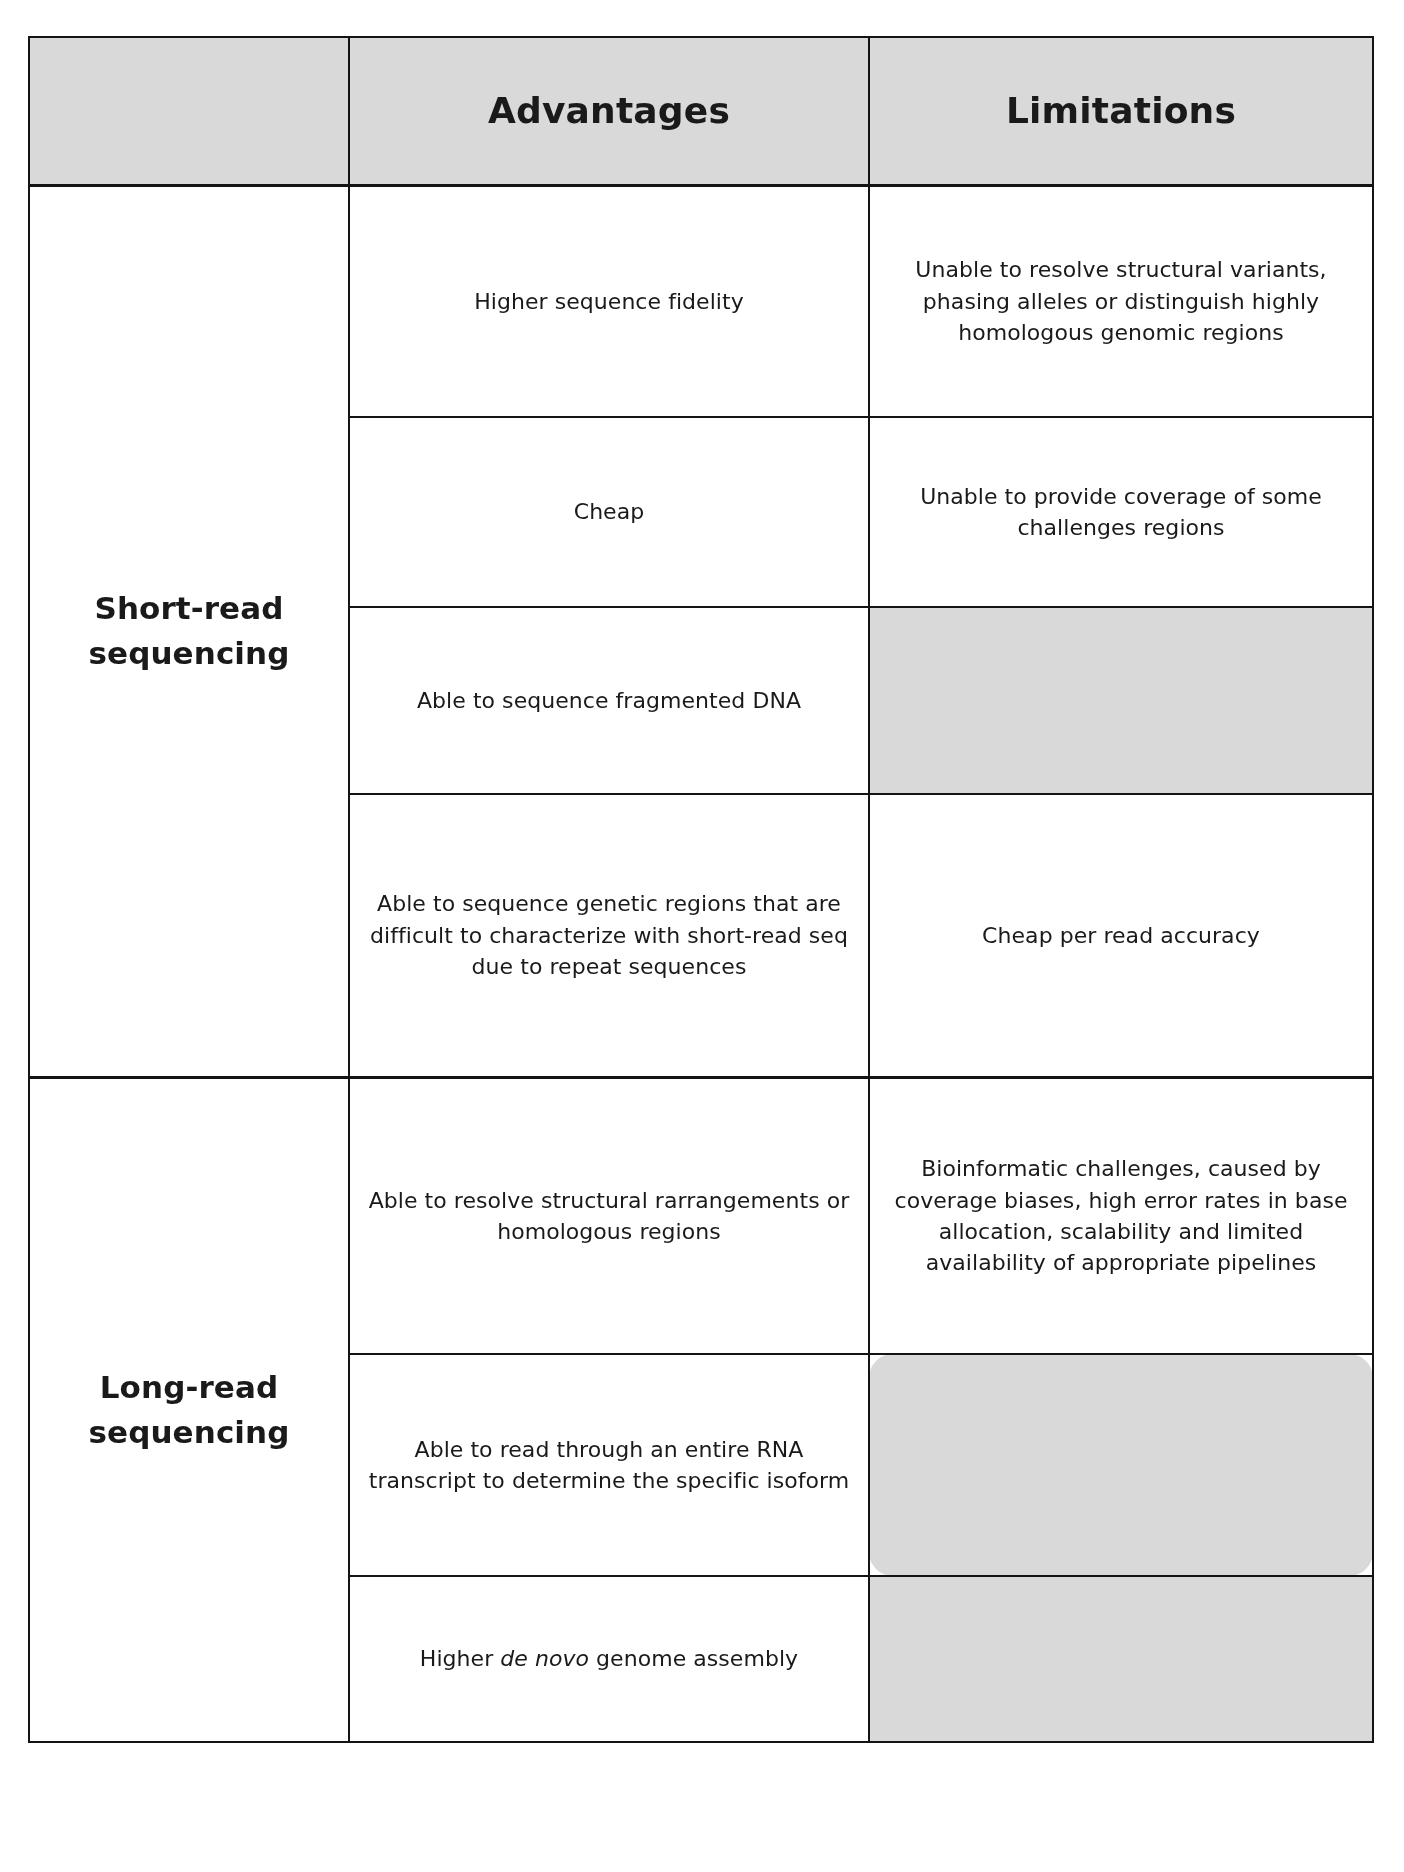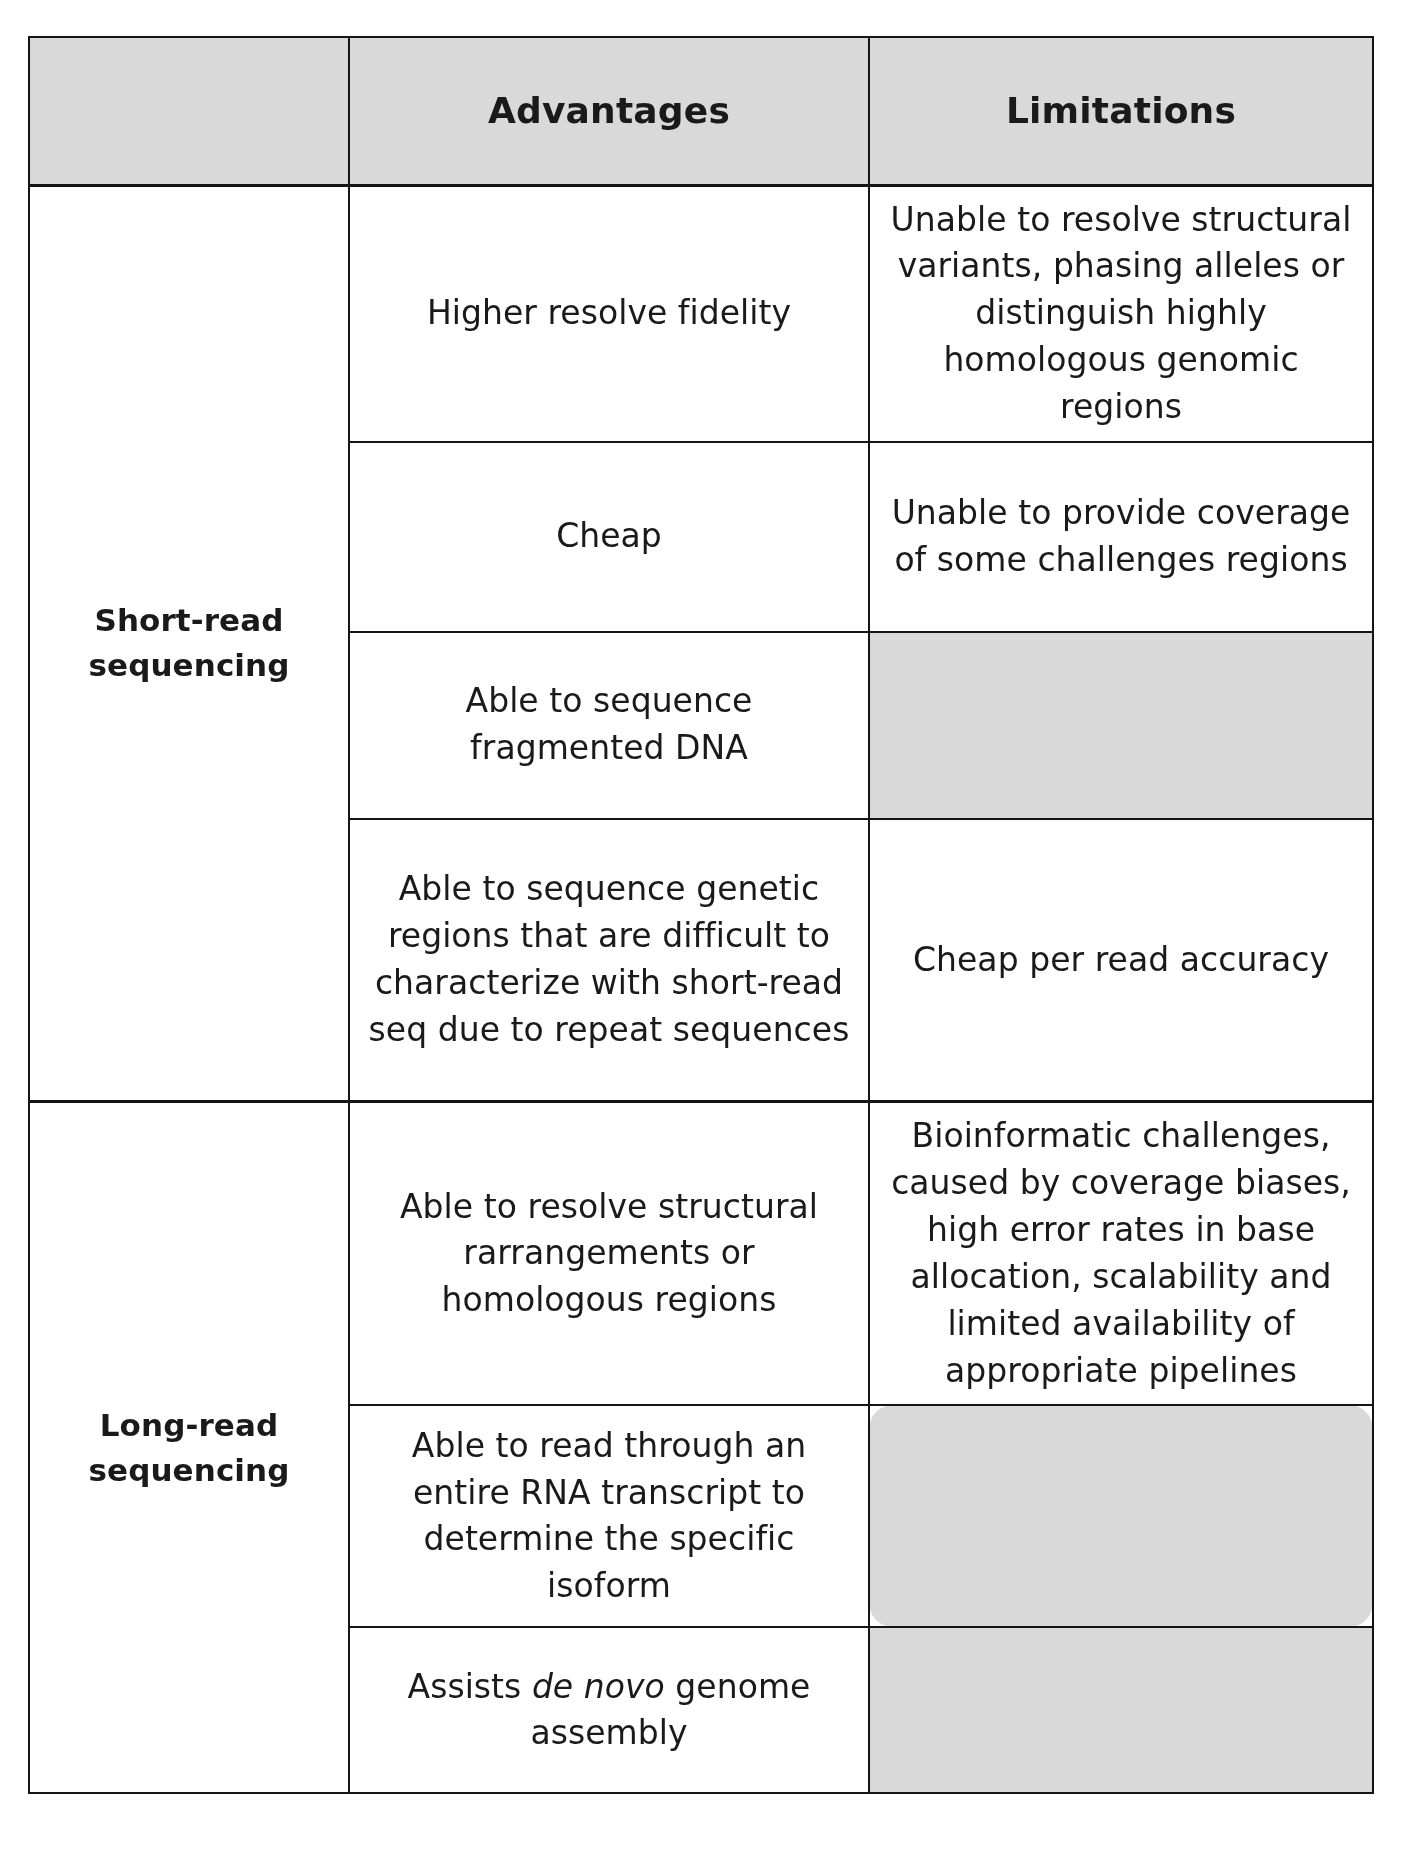--- a/index.html
+++ b/index.html
@@ -61,21 +61,21 @@
   td.group-label {
     font-weight: bold;
     font-size: 31px;
     line-height: 1.45;
     background: #ffffff;
     letter-spacing: 0.1px;
   }
 
   
   td.cell {
-    font-size: 33px;
+    font-size: 22px;
     font-weight: 400;
     line-height: 1.42;
     background: #ffffff;
     letter-spacing: 0.05px;
   }
 
   td.cell.empty-gray {
     background: #d9d9d9;
   }
 
@@ -119,21 +119,21 @@
       </tr>
     </thead>
 
     <tbody>
 
       <tr class="section-start">
         <td class="group-label" rowspan="4">
           <span class="cell-text">Short-read</span>
           <span class="cell-text">sequencing</span>
         </td>
-        <td class="cell h-sr1">Higher resolve fidelity</td>
+        <td class="cell h-sr1">Higher sequence fidelity</td>
         <td class="cell h-sr1">Unable to resolve structural variants, phasing alleles or distinguish highly homologous genomic regions</td>
       </tr>
 
       <tr>
         <td class="cell h-sr2">Cheap</td>
         <td class="cell h-sr2">Unable to provide coverage of some challenges regions</td>
       </tr>
 
       <tr>
         <td class="cell h-sr3">Able to sequence fragmented DNA</td>
@@ -154,20 +154,20 @@
         <td class="cell h-lr1">Bioinformatic challenges, caused by coverage biases, high error rates in base allocation, scalability and limited availability of appropriate pipelines</td>
       </tr>
 
       <tr>
         <td class="cell h-lr2">Able to read through an entire RNA transcript to determine the specific isoform</td>
         <td class="cell h-lr2 empty-gray"></td>
       </tr>
 
       <tr>
         <td class="cell h-lr3">
-          <span>Assists </span><span class="it">de novo</span><span> genome assembly</span>
+          <span>Higher </span><span class="it">de novo</span><span> genome assembly</span>
         </td>
         <td class="cell h-lr3 empty-gray"></td>
       </tr>
 
     </tbody>
   </table>
 </div>
 
 </body></html>

